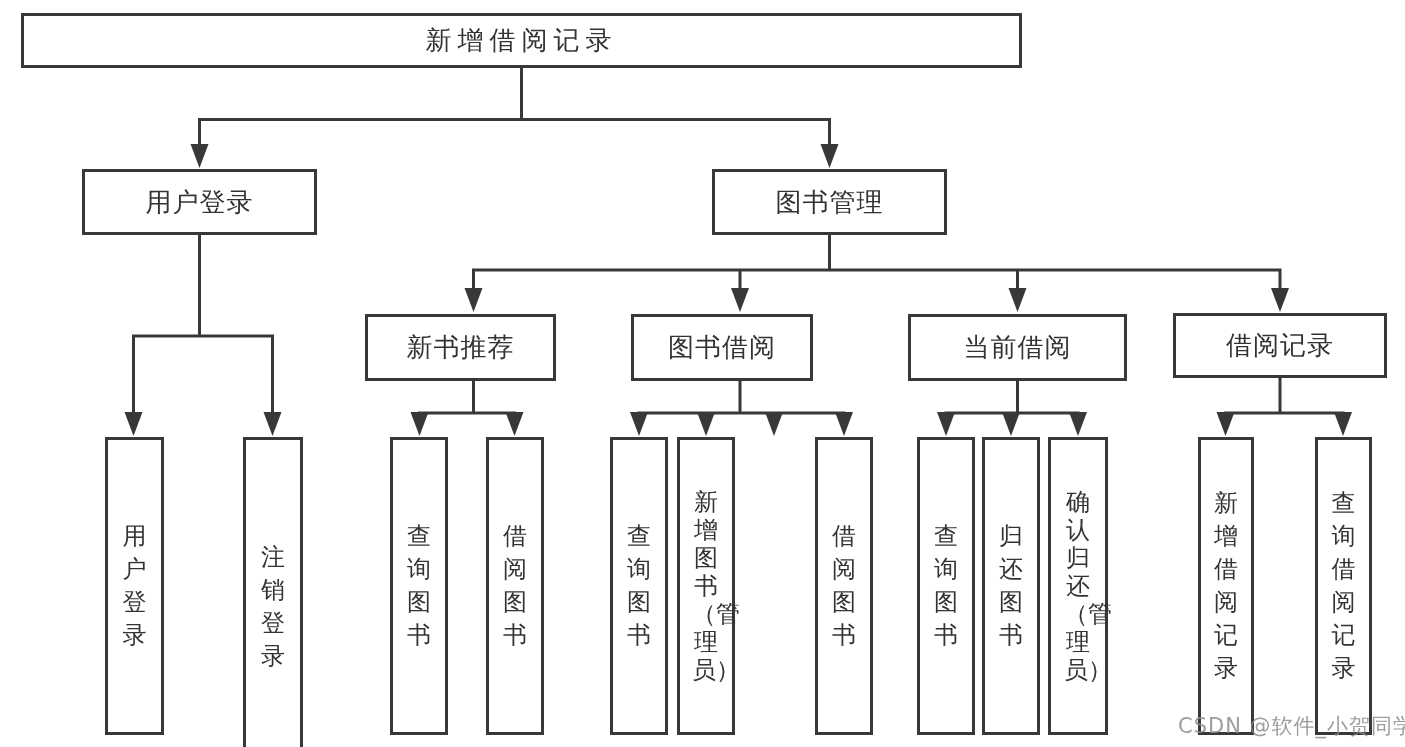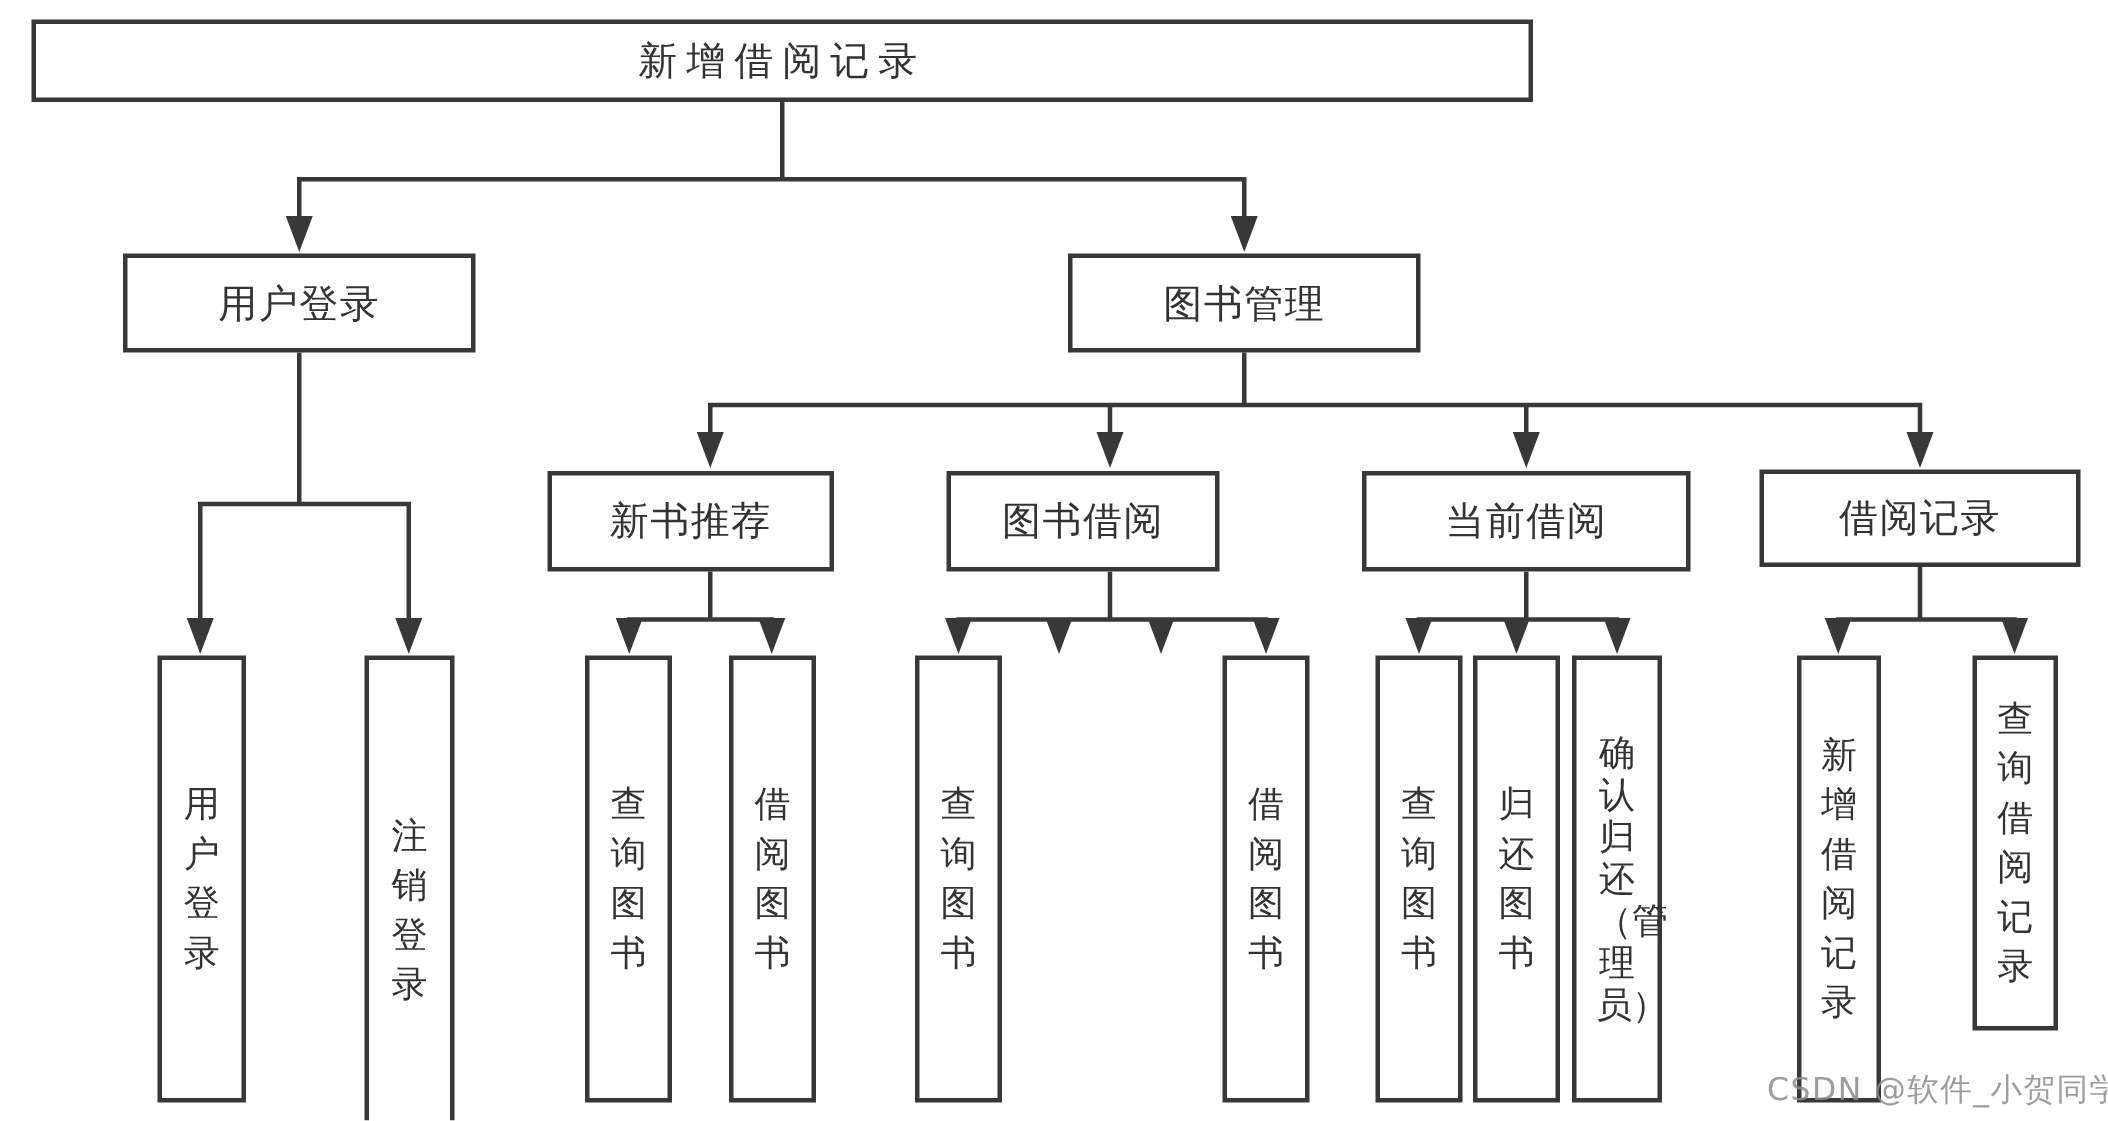--- a/index.html
+++ b/index.html
@@ -149,36 +149,39 @@
   <div class="box leaf" style="left:390px;top:437px;width:58px;height:298px">
     <span class="v-label">查询图书</span>
   </div>
   <div class="box leaf" style="left:486px;top:437px;width:58px;height:298px">
     <span class="v-label">借阅图书</span>
   </div>
 
   <div class="box leaf" style="left:610px;top:437px;width:58px;height:298px">
     <span class="v-label">查询图书</span>
   </div>
+  <div class="box leaf tight" style="left:677px;top:437px;width:58px;height:298px">
+    <span class="v-label">新增图书（管理员）</span>
+  </div>
   <div class="box leaf" style="left:815px;top:437px;width:58px;height:298px">
     <span class="v-label">借阅图书</span>
   </div>
 
   <div class="box leaf" style="left:917px;top:437px;width:58px;height:298px">
     <span class="v-label">查询图书</span>
   </div>
   <div class="box leaf" style="left:982px;top:437px;width:58px;height:298px">
     <span class="v-label">归还图书</span>
   </div>
   <div class="box leaf tight" style="left:1048px;top:437px;width:60px;height:298px">
     <span class="v-label">确认归还（管理员）</span>
   </div>
 
   <div class="box leaf" style="left:1198px;top:437px;width:56px;height:298px">
     <span class="v-label">新增借阅记录</span>
   </div>
-  <div class="box leaf" style="left:1315px;top:437px;width:57px;height:250px">
+  <div class="box leaf" style="left:1315px;top:437px;width:57px;height:298px">
     <span class="v-label">查询借阅记录</span>
   </div>
 
   <div class="watermark">CSDN @软件_小贺同学</div>
 
 </div>
 
 </body></html>

